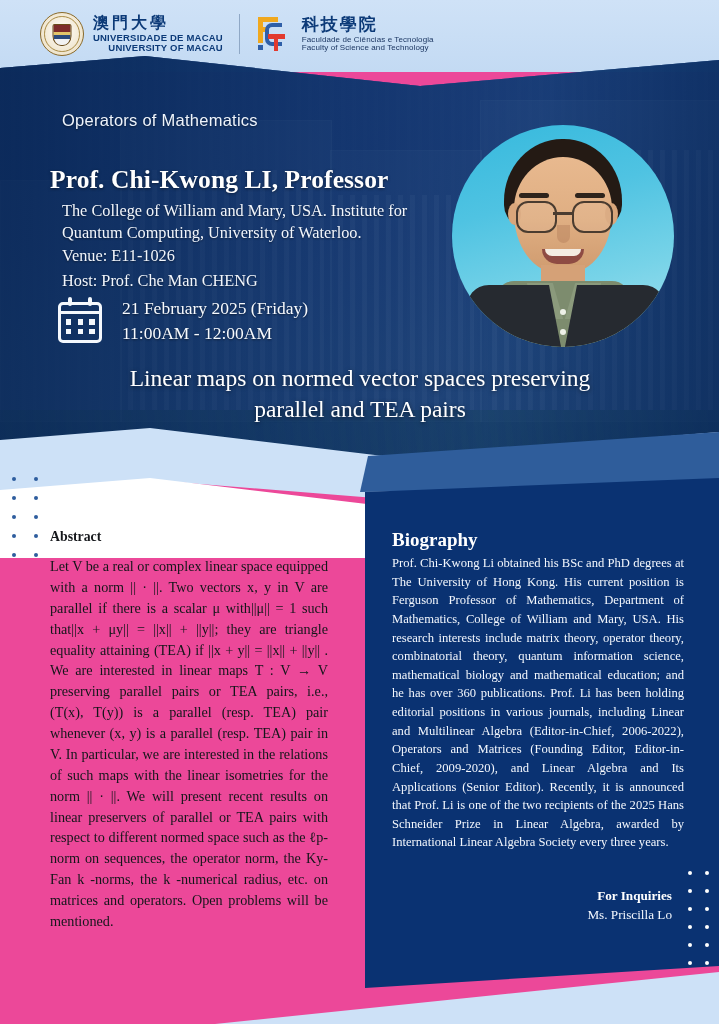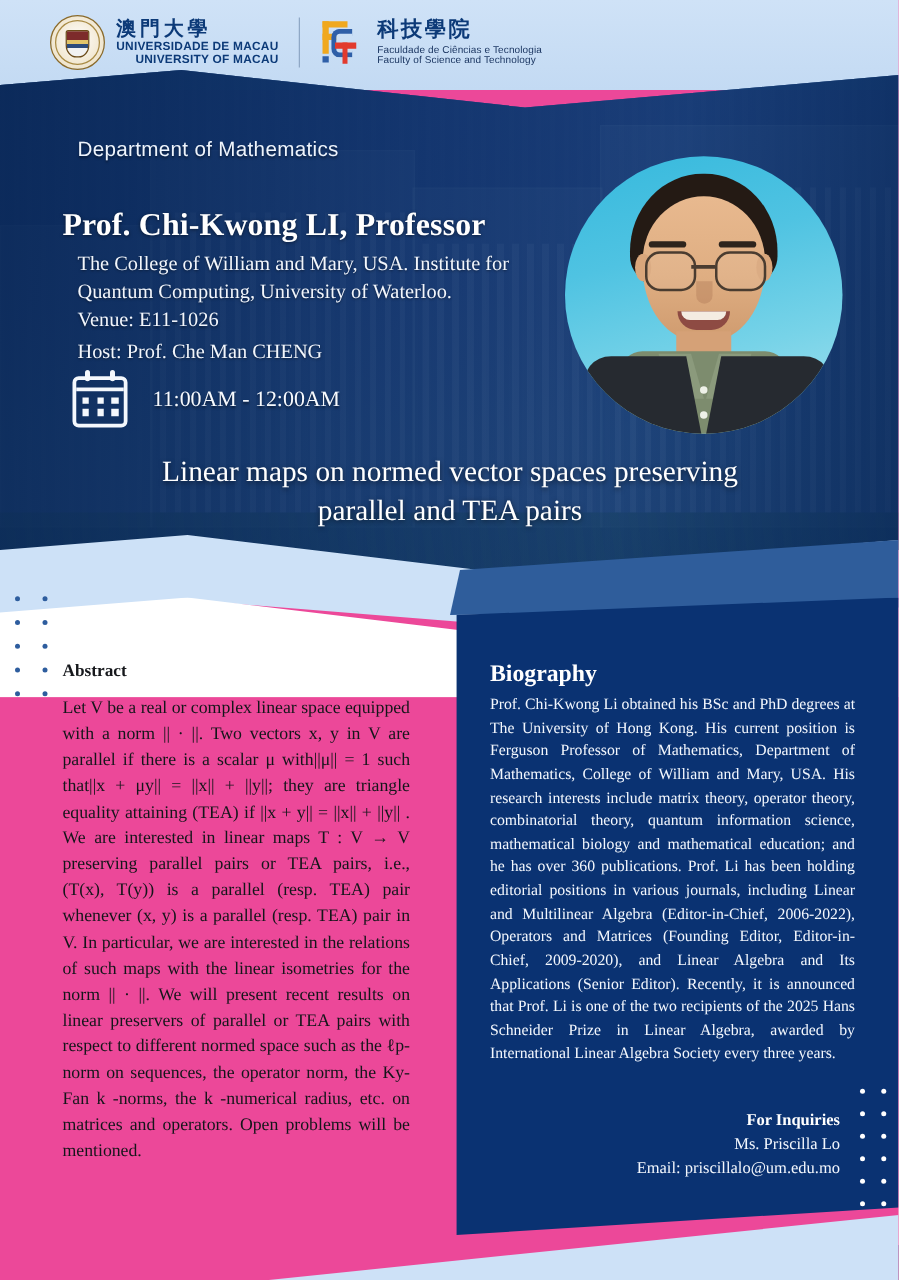--- a/index.html
+++ b/index.html
@@ -612,21 +612,21 @@
       <div class="bld" style="left:330px; top:150px; width:150px; height:270px;"></div>
       <div class="bld-win" style="left:338px; top:195px; width:136px; height:215px;"></div>
       <div class="bld" style="left:480px; top:100px; width:240px; height:320px;"></div>
       <div class="bld-win" style="left:492px; top:150px; width:222px; height:260px;"></div>
       <div class="bld" style="left:0px; top:180px; width:120px; height:240px;"></div>
       <div class="hero-bushes"></div>
     </div>
     <div class="hero-tint"></div>
   </div>
 
-  <div class="dept">Department of Mathematics</div>
+  <div class="dept">Operators of Mathematics</div>
   <div class="speaker">Prof. Chi-Kwong LI, Professor</div>
   <div class="affil">The College of  William and Mary, USA. Institute for Quantum Computing, University of  Waterloo.</div>
   <div class="venue">Venue: E11-1026</div>
   <div class="host">Host: Prof. Che Man CHENG</div>
 
   <div class="dt-row">
     <div class="cal-icon">
       <span class="cal-ring r1"></span>
       <span class="cal-ring r2"></span>
       <span class="cal-body"></span>
@@ -634,20 +634,21 @@
       <span class="cal-dots">
         <i></i>
           <i></i>
           <i></i>
           <i></i>
           <i></i>
           <i></i>
       </span>
     </div>
     <div class="dt-text">
+      <div>21 February 2025 (Friday)</div>
       <div>11:00AM - 12:00AM</div>
     </div>
   </div>
 
   <div class="talk-title">
     <div>Linear maps on normed vector spaces preserving</div>
     <div>parallel and TEA pairs</div>
   </div>
 
   <div class="portrait">
@@ -676,21 +677,20 @@
   <div class="band-white"></div>
 
   <div class="right-mid"></div>
   <div class="right-panel"></div>
   <div class="bio-head">Biography</div>
   <div class="bio-body">Prof. Chi-Kwong Li obtained his BSc and PhD degrees at The University of Hong Kong. His current position is Ferguson Professor of Mathematics, Department of Mathematics, College of William and Mary, USA. His research interests include matrix theory, operator theory, combinatorial theory, quantum information science, mathematical biology and mathematical education; and he has over 360 publications. Prof. Li has been holding editorial positions in various journals, including Linear and Multilinear Algebra (Editor-in-Chief, 2006-2022), Operators and Matrices (Founding Editor, Editor-in-Chief, 2009-2020), and Linear Algebra and Its Applications (Senior Editor). Recently, it is announced that Prof. Li is one of the two recipients of the 2025 Hans Schneider Prize in Linear Algebra, awarded by International Linear Algebra Society every three years.</div>
 
   <div class="inquiries">
     <div class="inq-head">For Inquiries</div>
     <div>Ms. Priscilla Lo</div>
-    <div>Email: priscillalo@um.edu.mo</div>
   </div>
 
   <div class="abs-head">Abstract</div>
   <div class="abs-body">Let V be a real or complex linear space equipped with a norm || · ||. Two vectors x, y in V are parallel if there is a scalar μ with||μ|| = 1 such  that||x + μy|| = ||x|| + ||y||; they are triangle equality attaining (TEA) if ||x + y|| = ||x|| + ||y|| . We are interested in linear maps T : V → V preserving parallel pairs or TEA pairs, i.e., (T(x), T(y)) is a parallel (resp. TEA) pair whenever (x, y) is a parallel (resp. TEA) pair in V. In particular, we are interested in the relations of such maps with the linear isometries for the norm || · ||. We will present recent results on linear preservers of parallel or TEA pairs with respect to different normed space such as the ℓp-norm on sequences, the operator norm, the Ky-Fan k -norms, the k -numerical radius, etc. on matrices and operators. Open problems will be mentioned.</div>
 
   <div class="dots dots-left">
     <i></i>
       <i></i>
       <i></i>
       <i></i>

